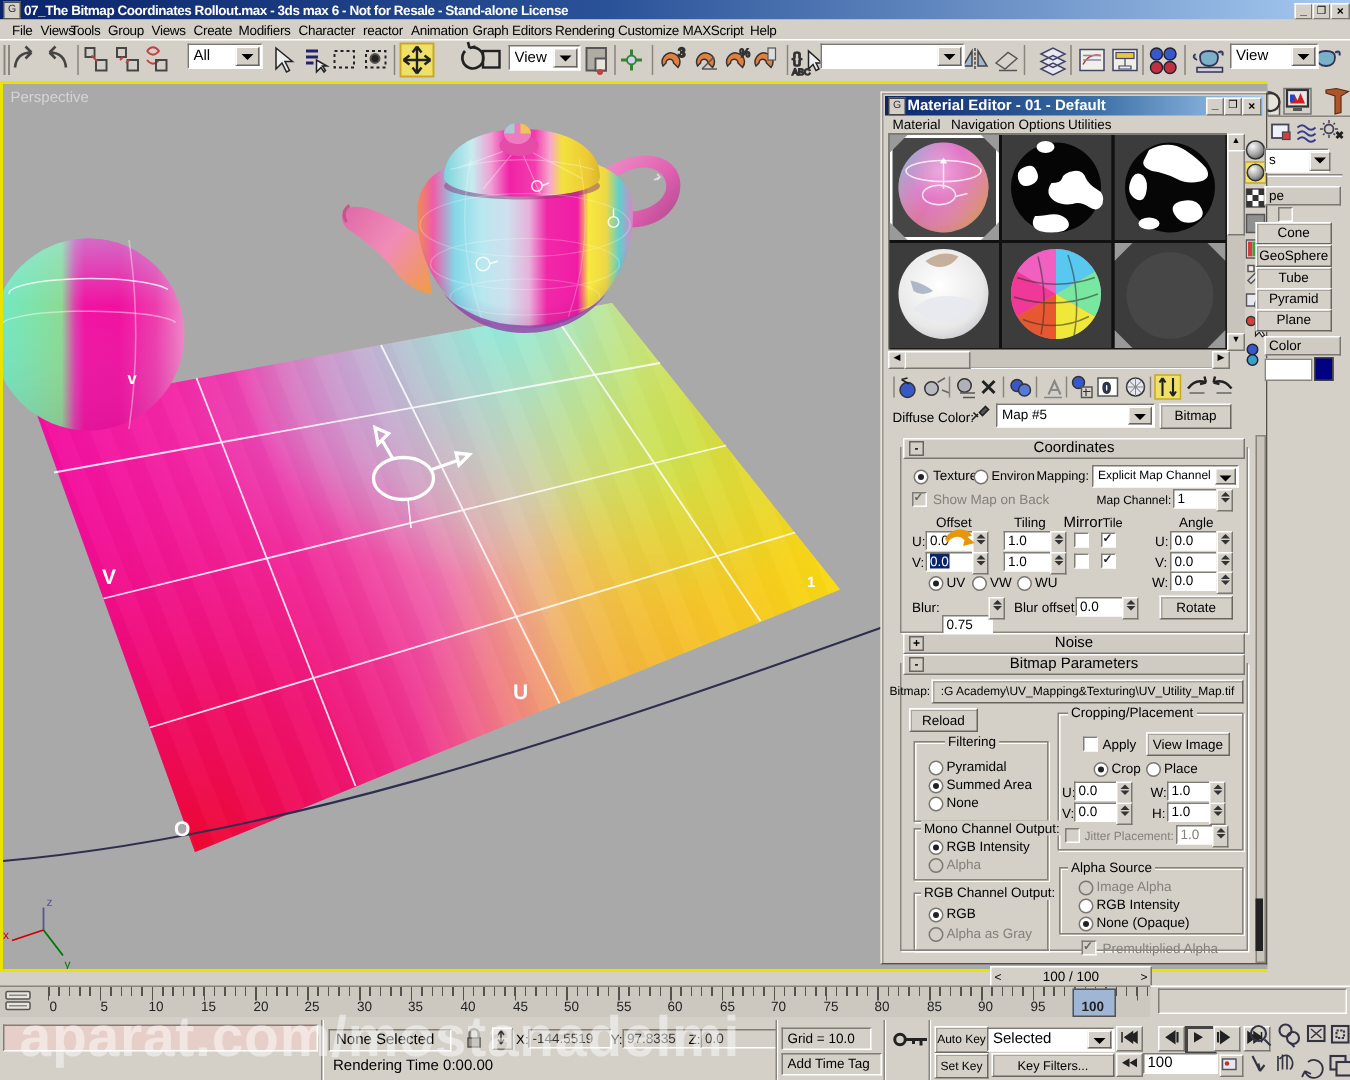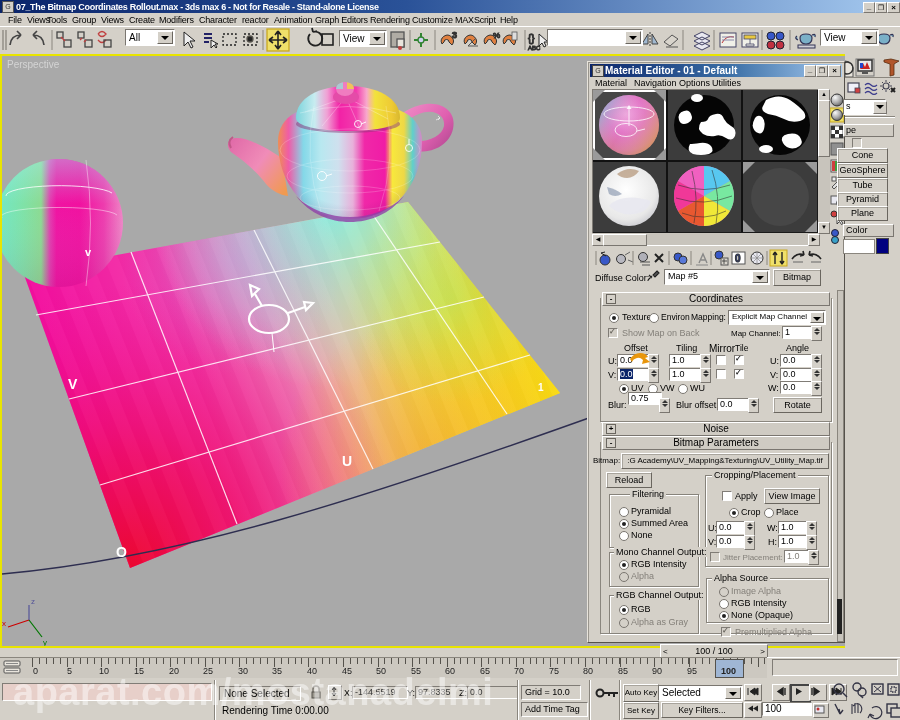--- a/index.html
+++ b/index.html
@@ -815,21 +815,21 @@
   <div class="rad" style="left:86px;top:96px"></div>
   <div class="txt" style="left:98px;top:95px">WU</div>
   <div class="txt" style="left:176px;top:95px">W:</div>
   <div class="fld" style="left:188px;top:93px;width:28px;height:11px">0.0</div>
   <div class="spn" style="left:219px;top:93px;height:13px">
           <div class="su"></div>
           <div class="sd"></div>
         </div>
 
   <div class="txt" style="left:16px;top:112px">Blur:</div>
-  <div class="fld" style="left:36px;top:104px;width:28px;height:11px">0.75</div>
+  <div class="fld" style="left:36px;top:122px;width:28px;height:11px">0.75</div>
   <div class="spn" style="left:67px;top:110px;height:13px">
           <div class="su"></div>
           <div class="sd"></div>
         </div>
   <div class="txt" style="left:84px;top:112px">Blur offset:</div>
   <div class="fld" style="left:125px;top:110px;width:28px;height:11px">0.0</div>
   <div class="spn" style="left:156px;top:110px;height:13px">
           <div class="su"></div>
           <div class="sd"></div>
         </div>

